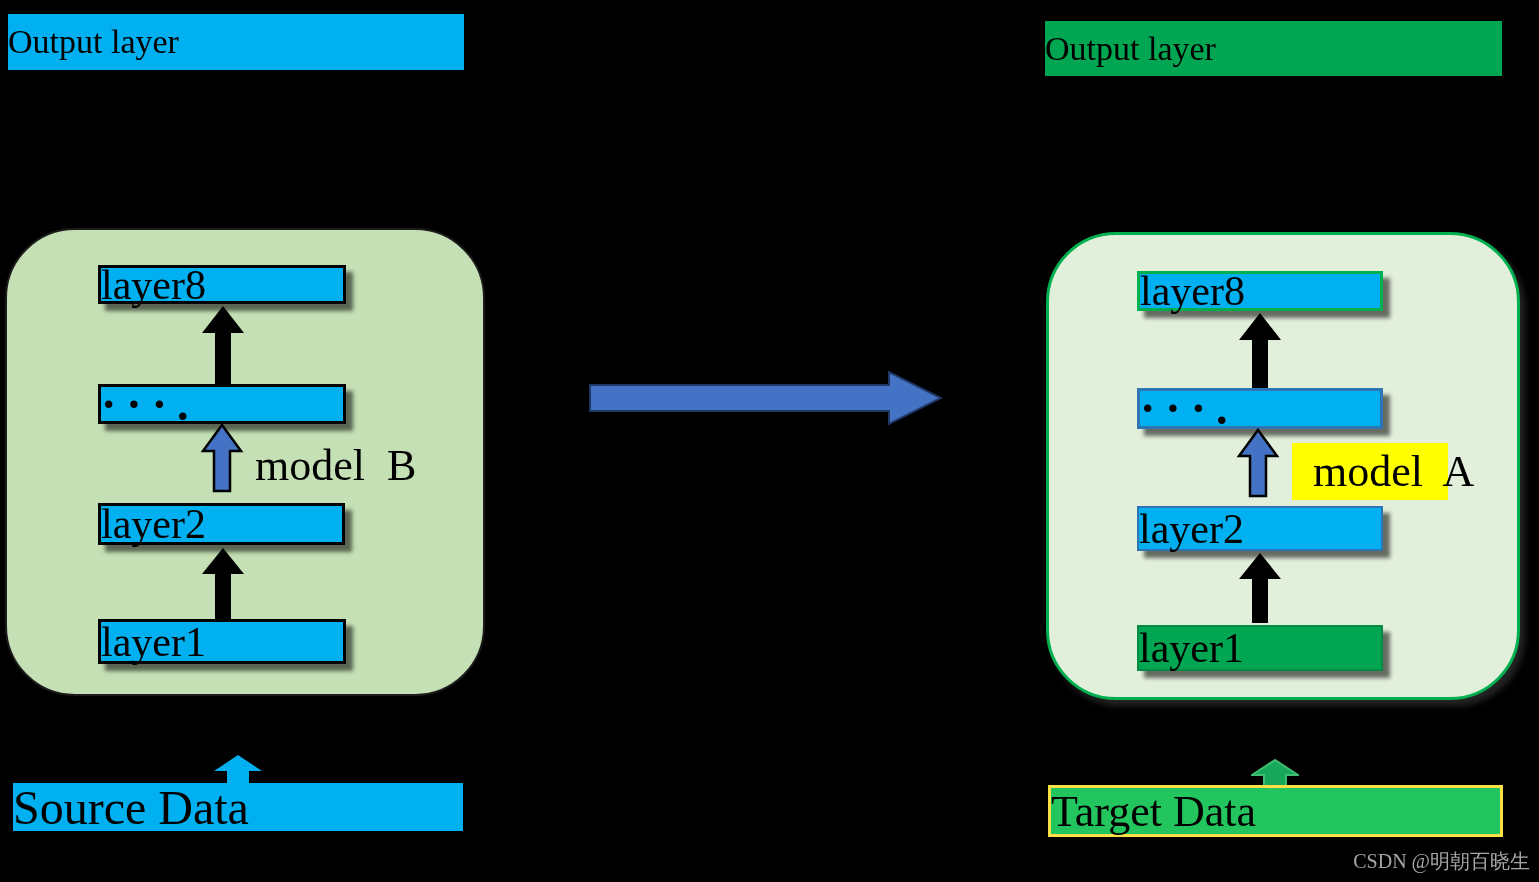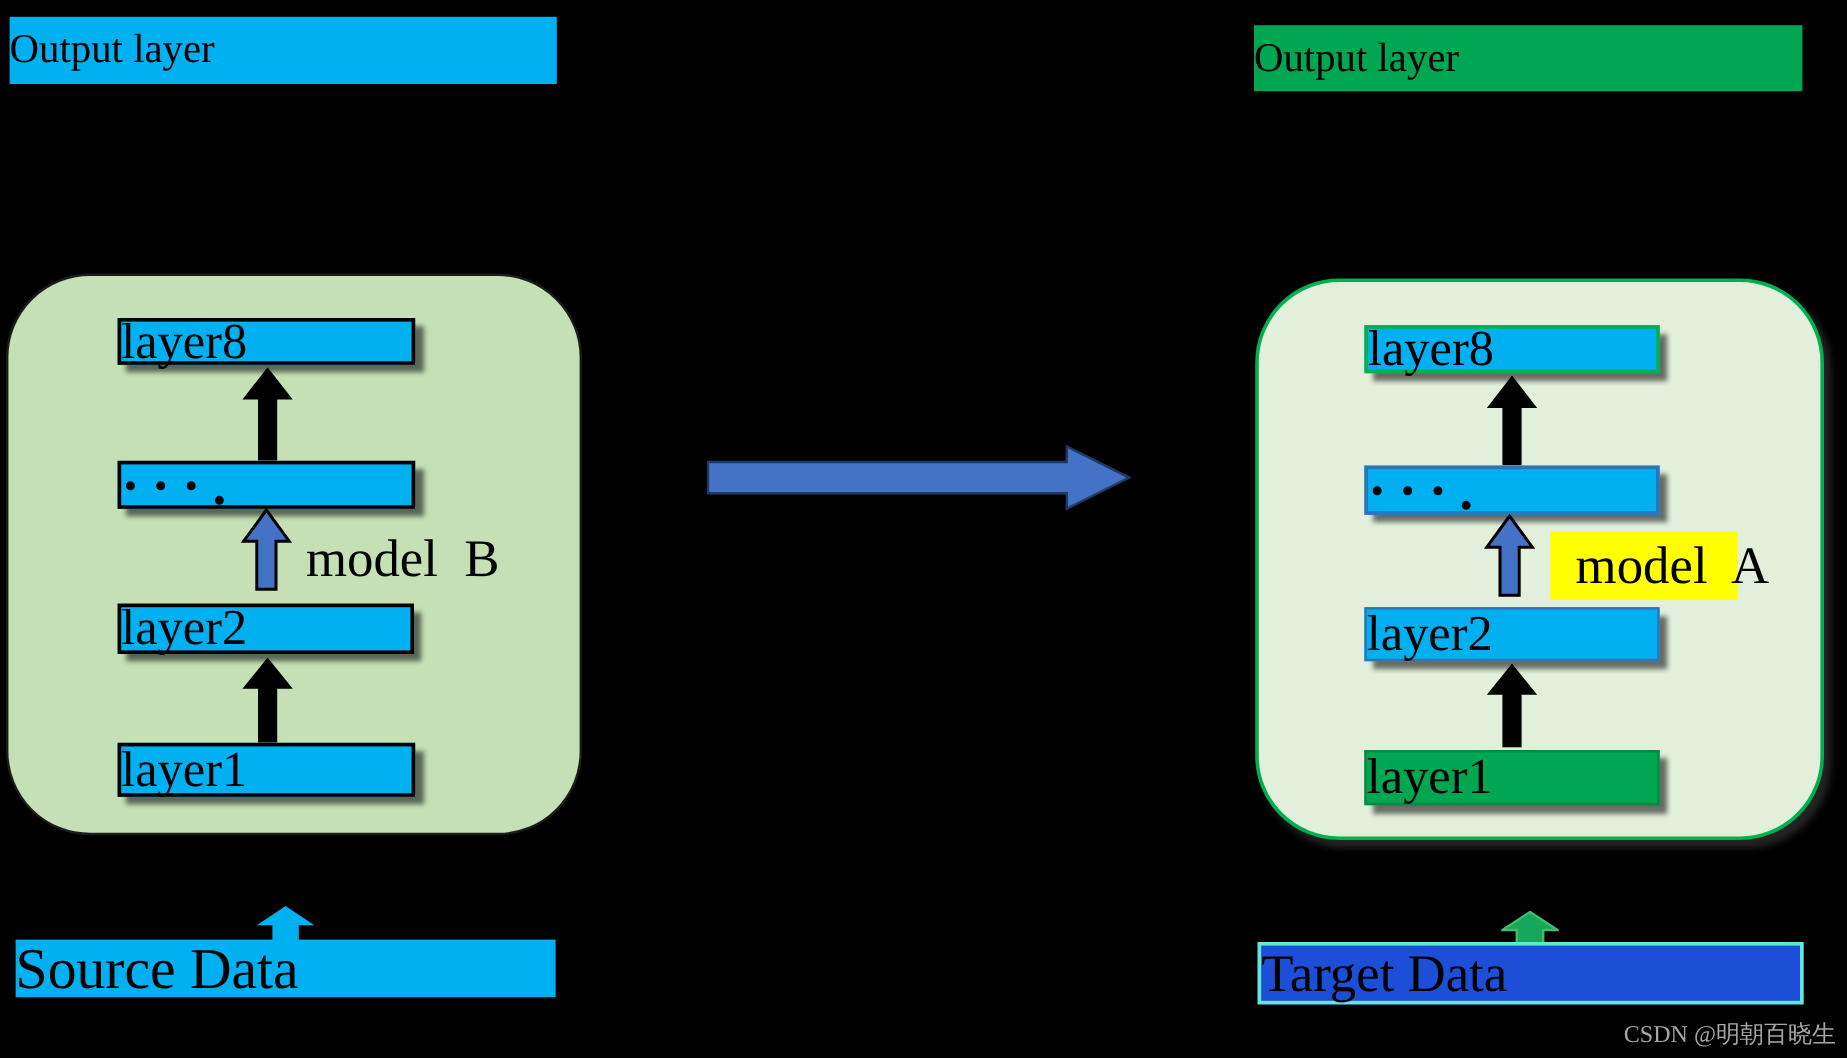--- a/index.html
+++ b/index.html
@@ -34,21 +34,21 @@
 
   .dots-text{font-size:46px;font-weight:bold;letter-spacing:10px;line-height:.7;padding-top:2px;}
 
   
   .model-b{left:255px;top:437px;height:56px;font-size:44px;white-space:pre;display:flex;align-items:center;}
   .model-a{left:1292px;top:443px;width:156px;height:57px;background:#FFFF00;font-size:44px;white-space:pre;
     display:flex;align-items:center;padding-left:21px;}
 
   
   .source-box{left:13px;top:783px;width:450px;height:48px;background:#00B0F0;font-size:48px;}
-  .target-box{left:1048px;top:785px;width:455px;height:52px;background:#1d4ed8;border:3px solid #5eead4;font-size:44px;}
+  .target-box{left:1048px;top:785px;width:455px;height:52px;background:#22c55e;border:3px solid #fde047;font-size:44px;}
 
   .watermark{right:9px;top:848px;font-family:Liberation Serif, serif;
     font-size:20px;color:#A6A6A6;}
 
   svg{display:block;}
 </style>
 </head>
 <body>
 
 <div class="stage">

